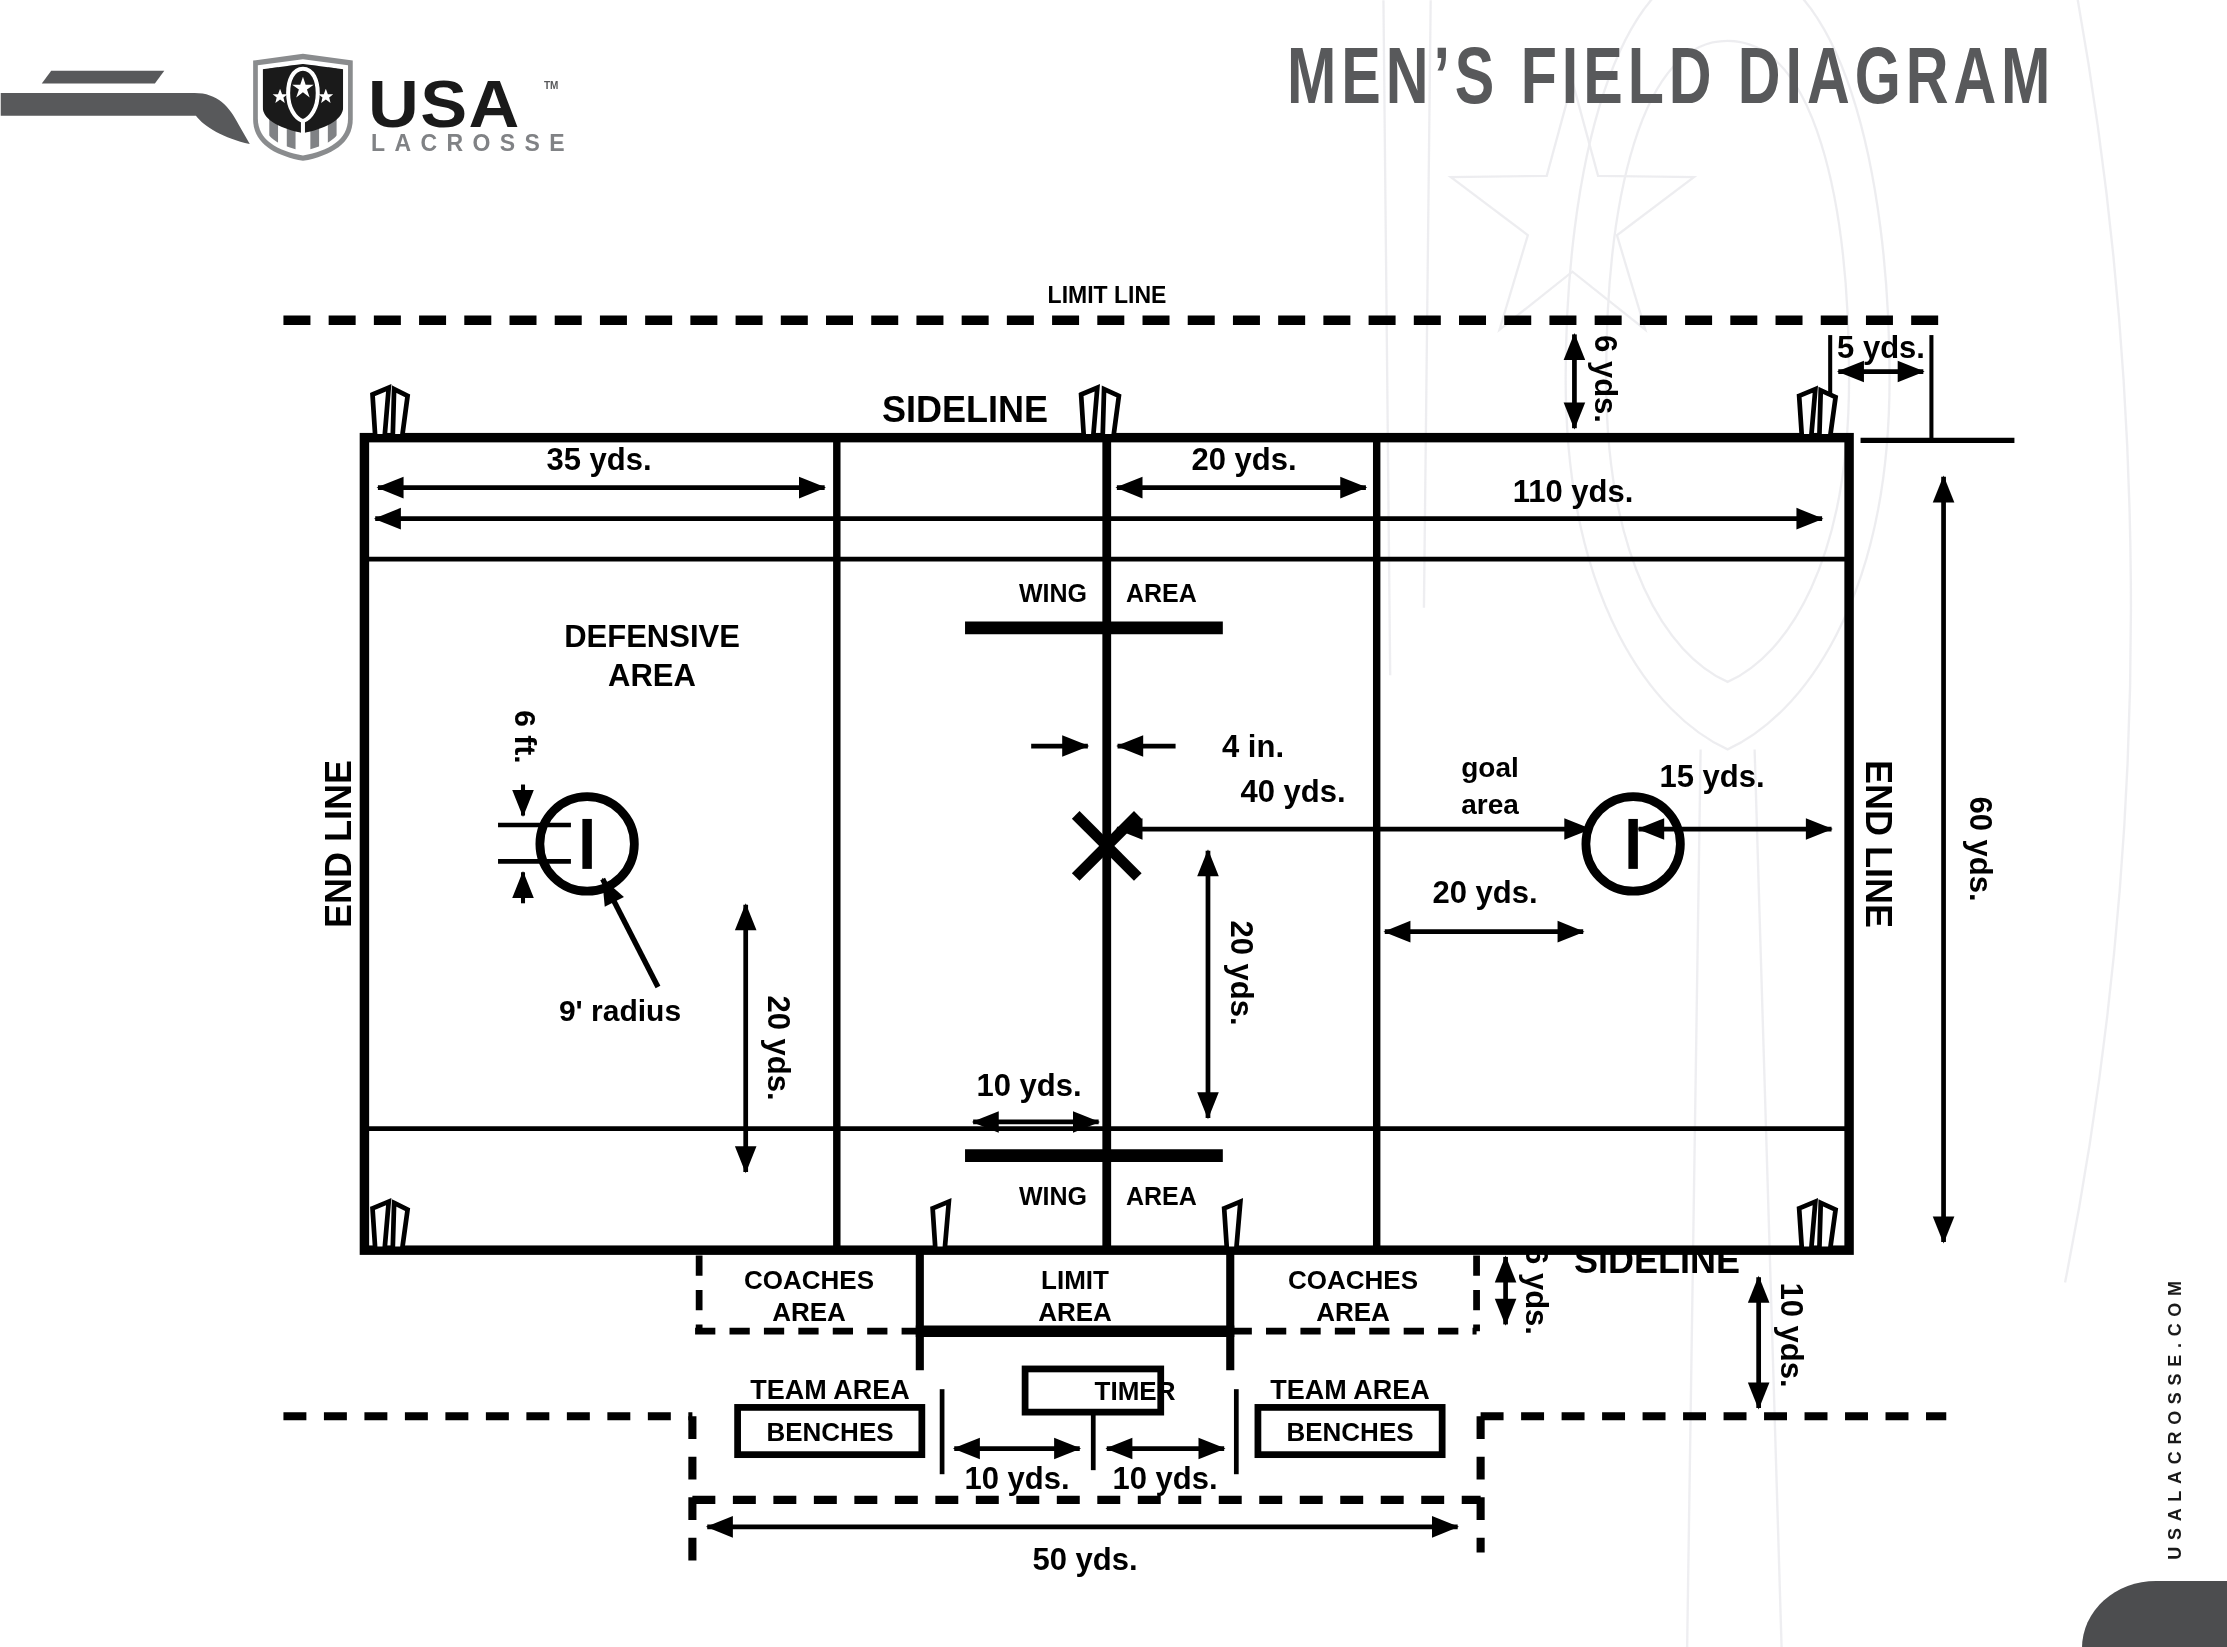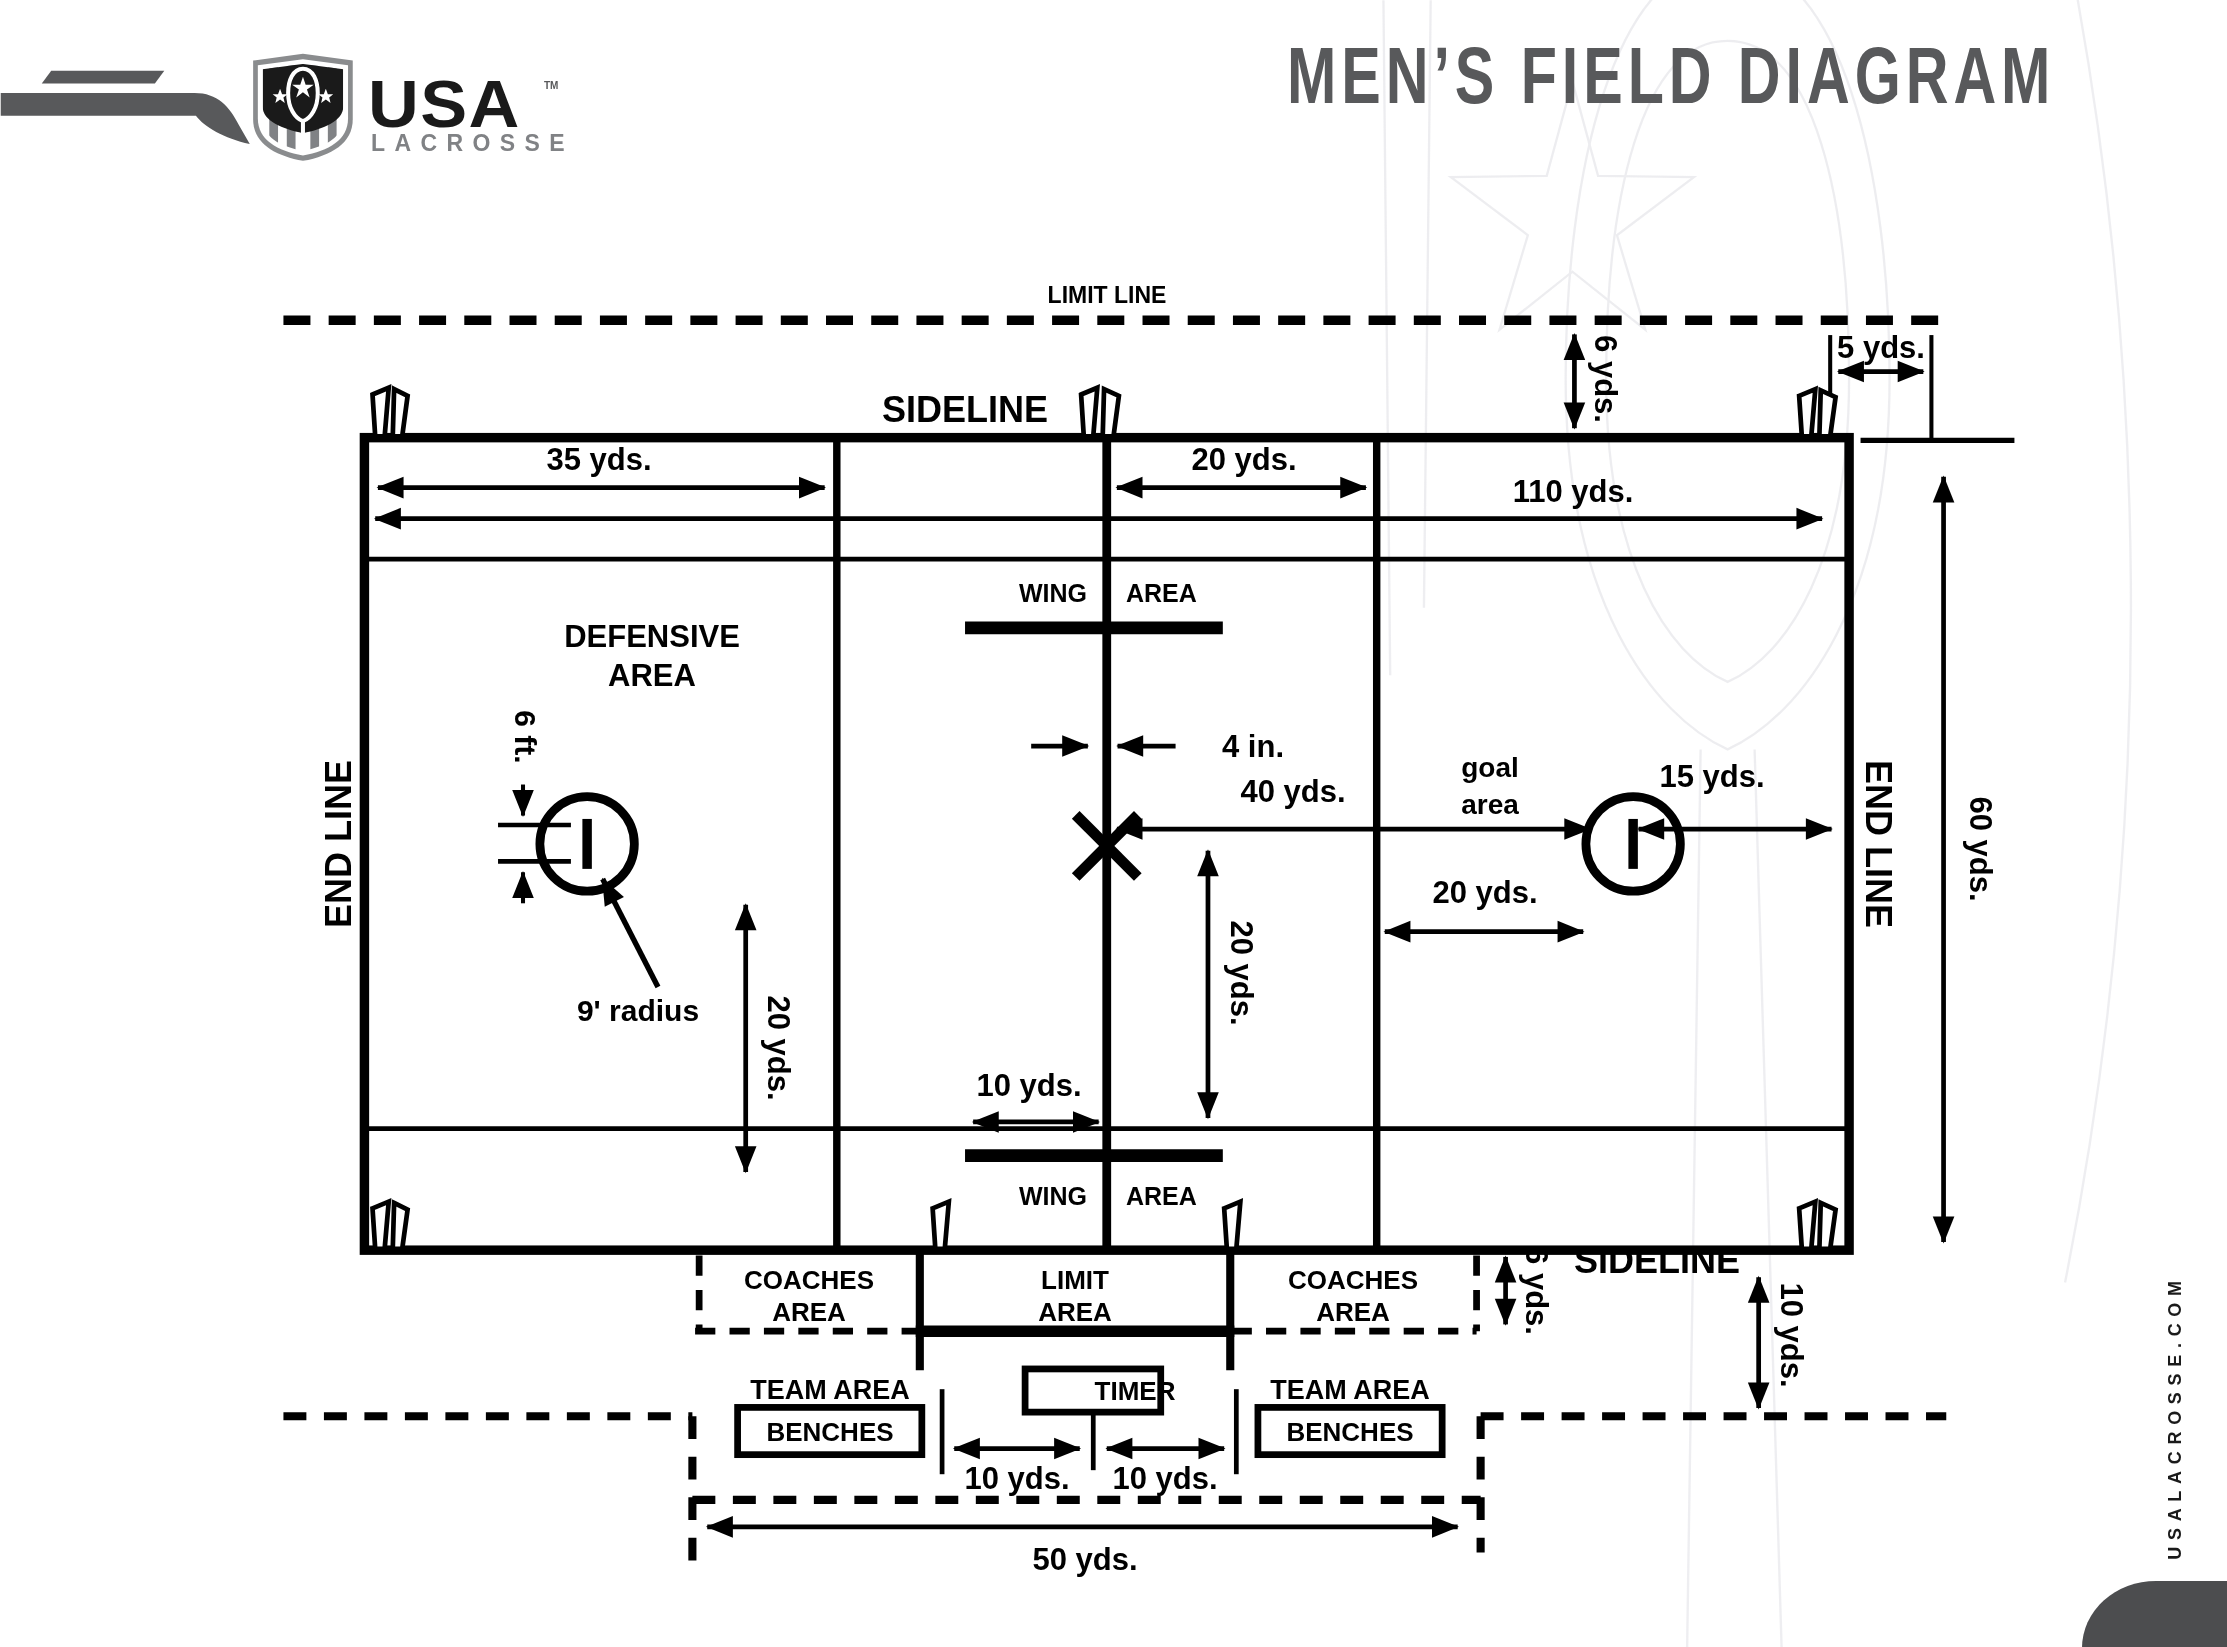--- a/index.html
+++ b/index.html
@@ -209,21 +209,21 @@
   <div class="lbl sz46" style="left:599px;top:459px">35 yds.</div>
   <div class="lbl sz46" style="left:1244px;top:459px">20 yds.</div>
   <div class="lbl sz46" style="left:1573px;top:491px">110 yds.</div>
   <div class="lbl sz46" style="left:1222px;top:746px;transform:translate(0,-50%)">4 in.</div>
   <div class="lbl sz46" style="left:1293px;top:791px">40 yds.</div>
   <div class="lbl sz46" style="left:1712px;top:776px">15 yds.</div>
   <div class="lbl sz46" style="left:1485px;top:892px">20 yds.</div>
   <div class="lbl sz46 rot90" style="left:778px;top:1048px">20 yds.</div>
   <div class="lbl sz46 rot90" style="left:1241px;top:973px">20 yds.</div>
   <div class="lbl sz44 rot90" style="left:525px;top:737px">6 ft.</div>
-  <div class="lbl sz44" style="left:638px;top:1011px">9' radius</div>
+  <div class="lbl sz44" style="left:620px;top:1011px">9' radius</div>
   <div class="lbl sz46" style="left:1029px;top:1085px">10 yds.</div>
   <div class="lbl sz46" style="left:1881px;top:347px">5 yds.</div>
   <div class="lbl sz46 rot90" style="left:1605px;top:379px">6 yds.</div>
   <div class="lbl sz46 rot90" style="left:1536px;top:1291px">6 yds.</div>
   <div class="lbl sz46 rot90" style="left:1980px;top:849px">60 yds.</div>
   <div class="lbl sz46 rot90" style="left:1791px;top:1335px">10 yds.</div>
   <div class="lbl sz46" style="left:1017px;top:1478px">10 yds.</div>
   <div class="lbl sz46" style="left:1165px;top:1478px">10 yds.</div>
   <div class="lbl sz46" style="left:1085px;top:1559px">50 yds.</div>
 

